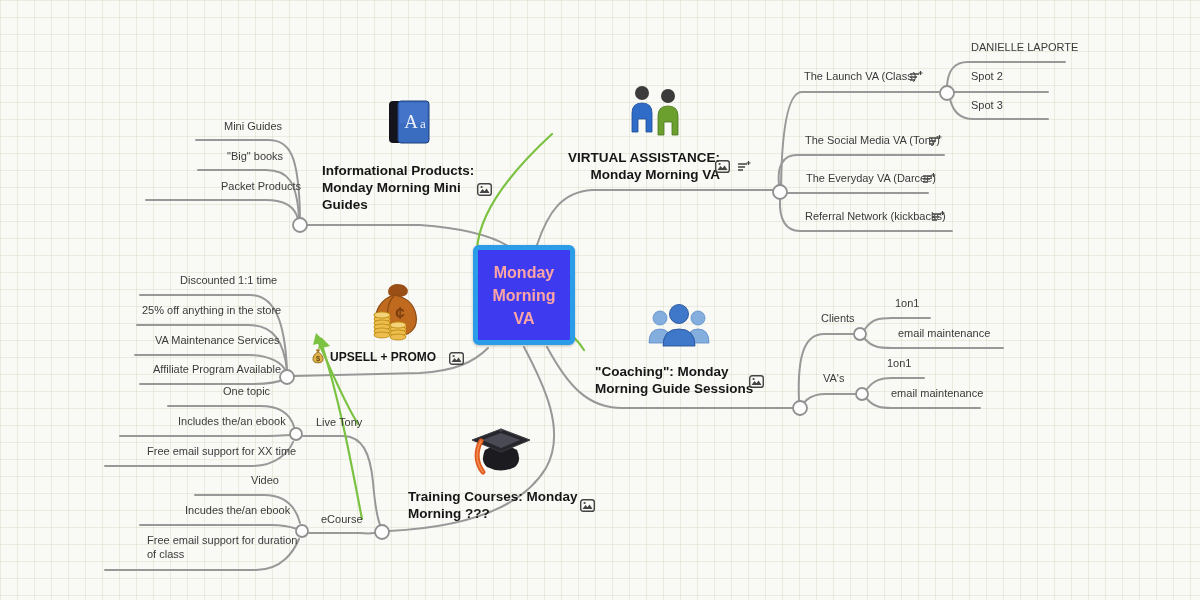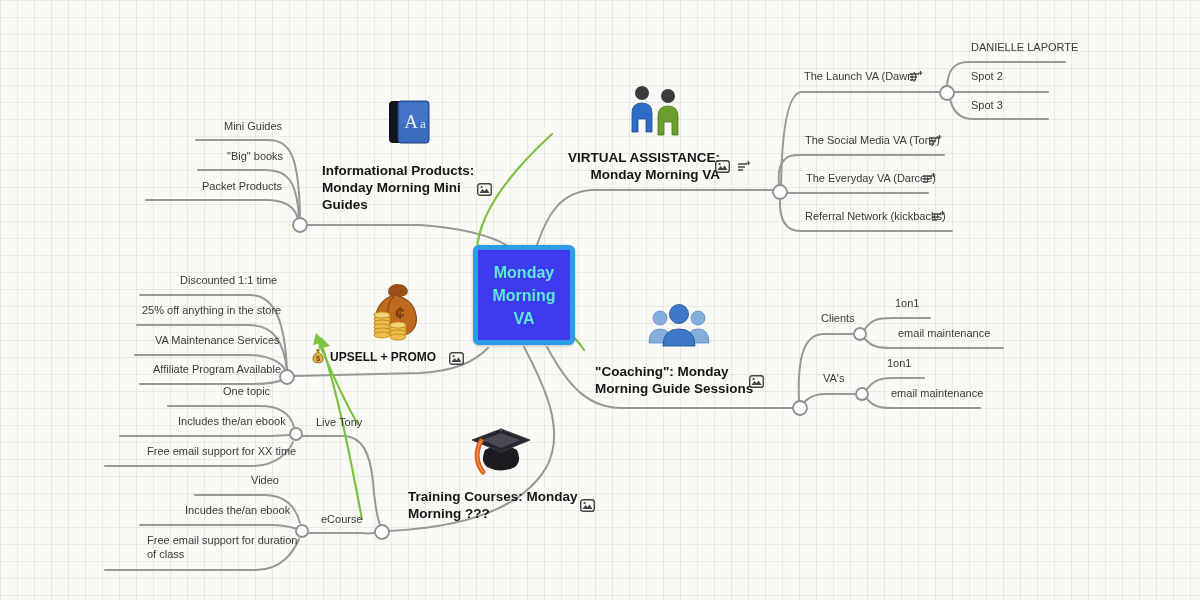--- a/index.html
+++ b/index.html
@@ -18,21 +18,21 @@
     white-space:pre-line;line-height:14px;
   }
   .plabel{
     position:absolute;z-index:2;font-size:13.5px;font-weight:bold;color:#161616;
     white-space:pre-line;line-height:17px;
   }
   .center-node{
     position:absolute;left:473px;top:245px;width:92px;height:90px;z-index:3;
     background:#3e3af0;border:5px solid #2b9ce8;border-radius:6px;
     display:flex;align-items:center;justify-content:center;text-align:center;
-    color:#5eead4;font-weight:bold;font-size:16px;line-height:23px;white-space:pre-line;
+    color:#fca5a5;font-weight:bold;font-size:16px;line-height:23px;white-space:pre-line;
     box-shadow:0 1px 3px rgba(0,0,0,0.25);
   }
   .icon-wrap{position:absolute;z-index:2;}
   .badge{position:absolute;z-index:2;width:16px;height:14px;}
 </style>
 </head>
 <body>
 
 <div class="canvas">
 
@@ -187,23 +187,23 @@
   <div class="plabel" style="left:595px;top:363px;width:168px">"Coaching":  Monday
 Morning Guide Sessions</div>
 
   <div class="plabel" style="left:330px;top:349px;font-size:12px">UPSELL + PROMO</div>
 
   <div class="plabel" style="left:408px;top:488px;width:176px">Training Courses:  Monday
 Morning ???</div>
 
   <div class="lbl" style="left:224px;top:119px">Mini Guides</div>
   <div class="lbl" style="left:227px;top:149px">"Big" books</div>
-  <div class="lbl" style="left:202px;top:179px">Packet Products</div>
-
-  <div class="lbl" style="left:804px;top:69px">The Launch VA (Dawn)</div>
+  <div class="lbl" style="left:221px;top:179px">Packet Products</div>
+
+  <div class="lbl" style="left:804px;top:69px">The Launch VA (Class)</div>
   <div class="lbl" style="left:971px;top:40px">DANIELLE LAPORTE</div>
   <div class="lbl" style="left:971px;top:69px">Spot 2</div>
   <div class="lbl" style="left:971px;top:98px">Spot 3</div>
   <div class="lbl" style="left:805px;top:133px">The Social Media VA (Tony)</div>
   <div class="lbl" style="left:806px;top:171px">The Everyday VA (Darcee)</div>
   <div class="lbl" style="left:805px;top:209px">Referral Network (kickbacks)</div>
 
   <div class="lbl" style="left:821px;top:311px">Clients</div>
   <div class="lbl" style="left:895px;top:296px">1on1</div>
   <div class="lbl" style="left:898px;top:326px">email maintenance</div>

